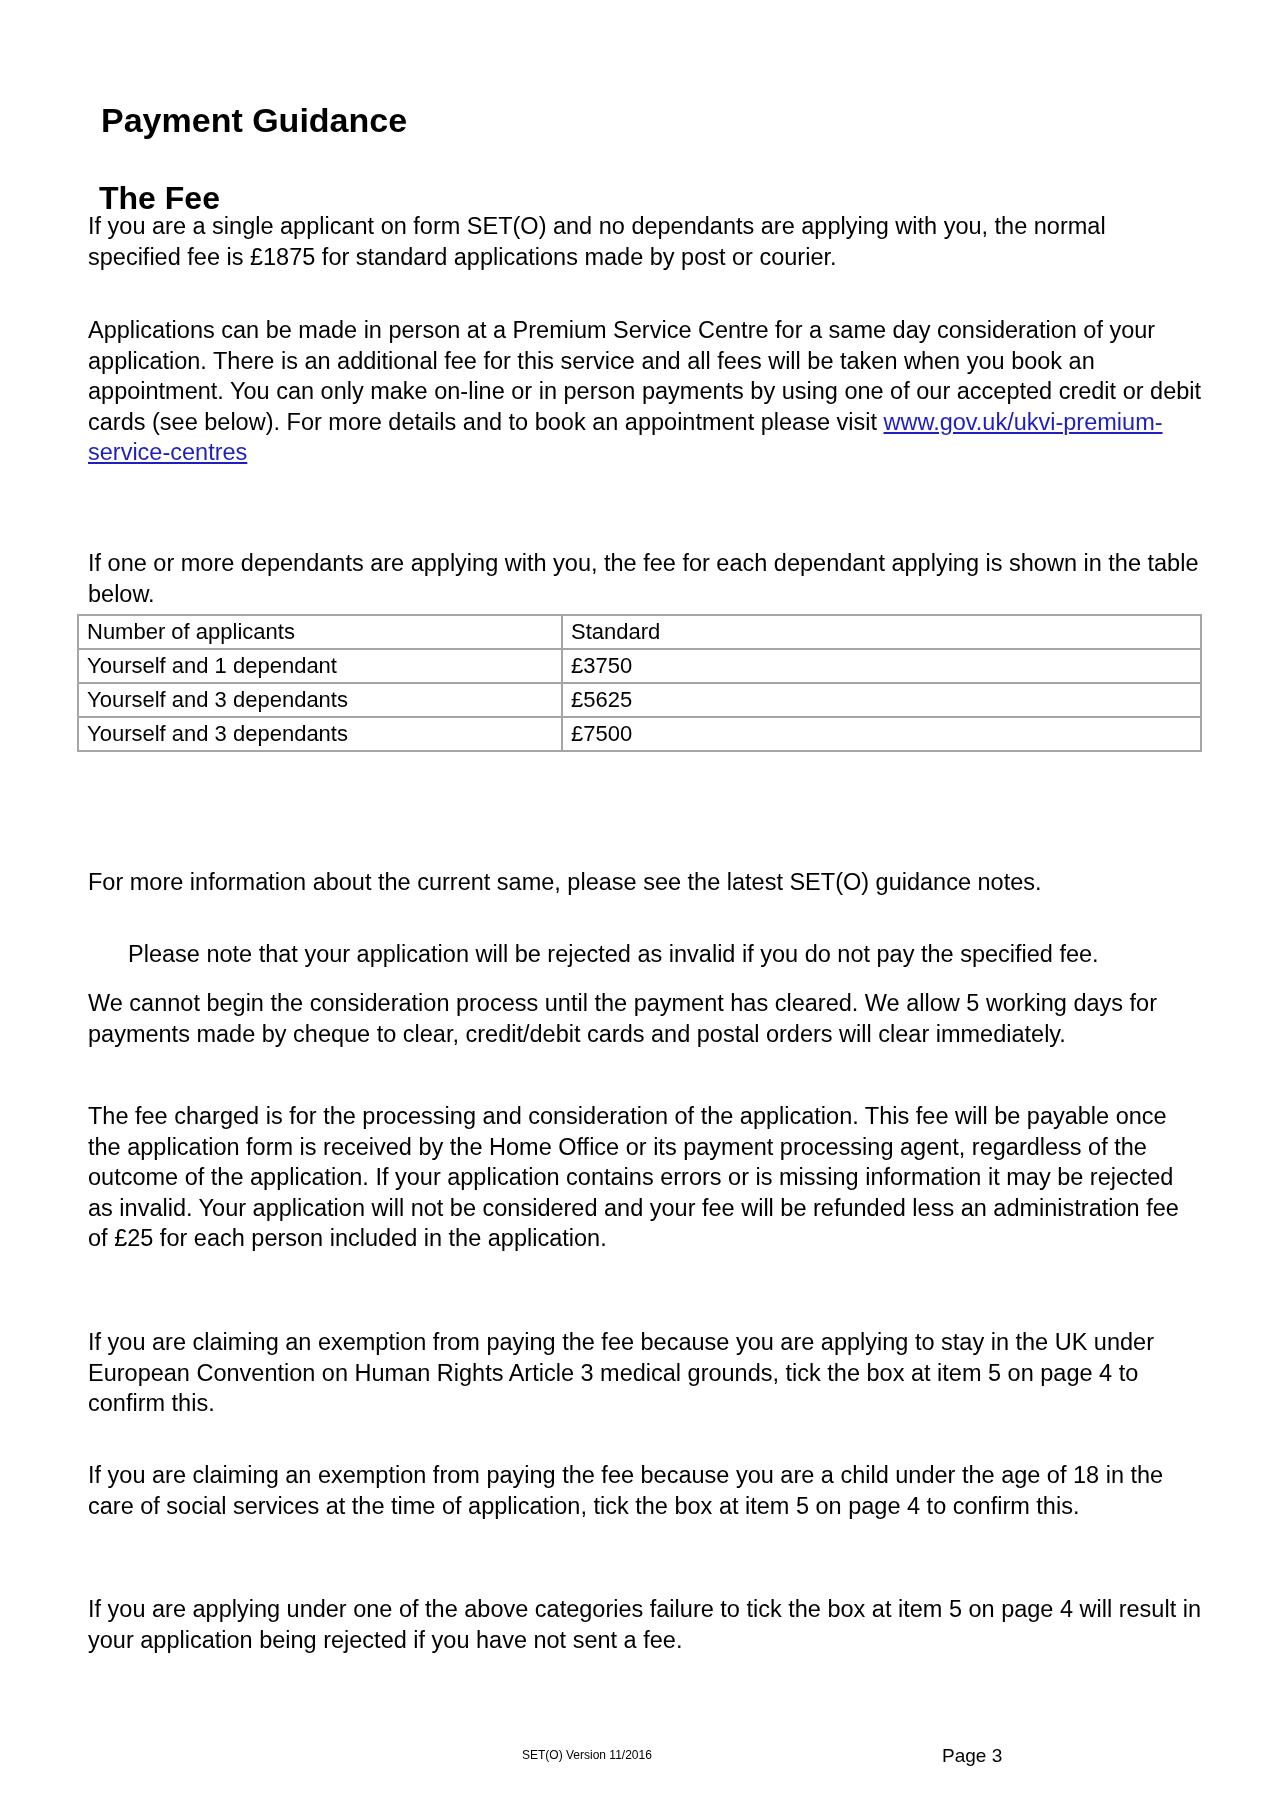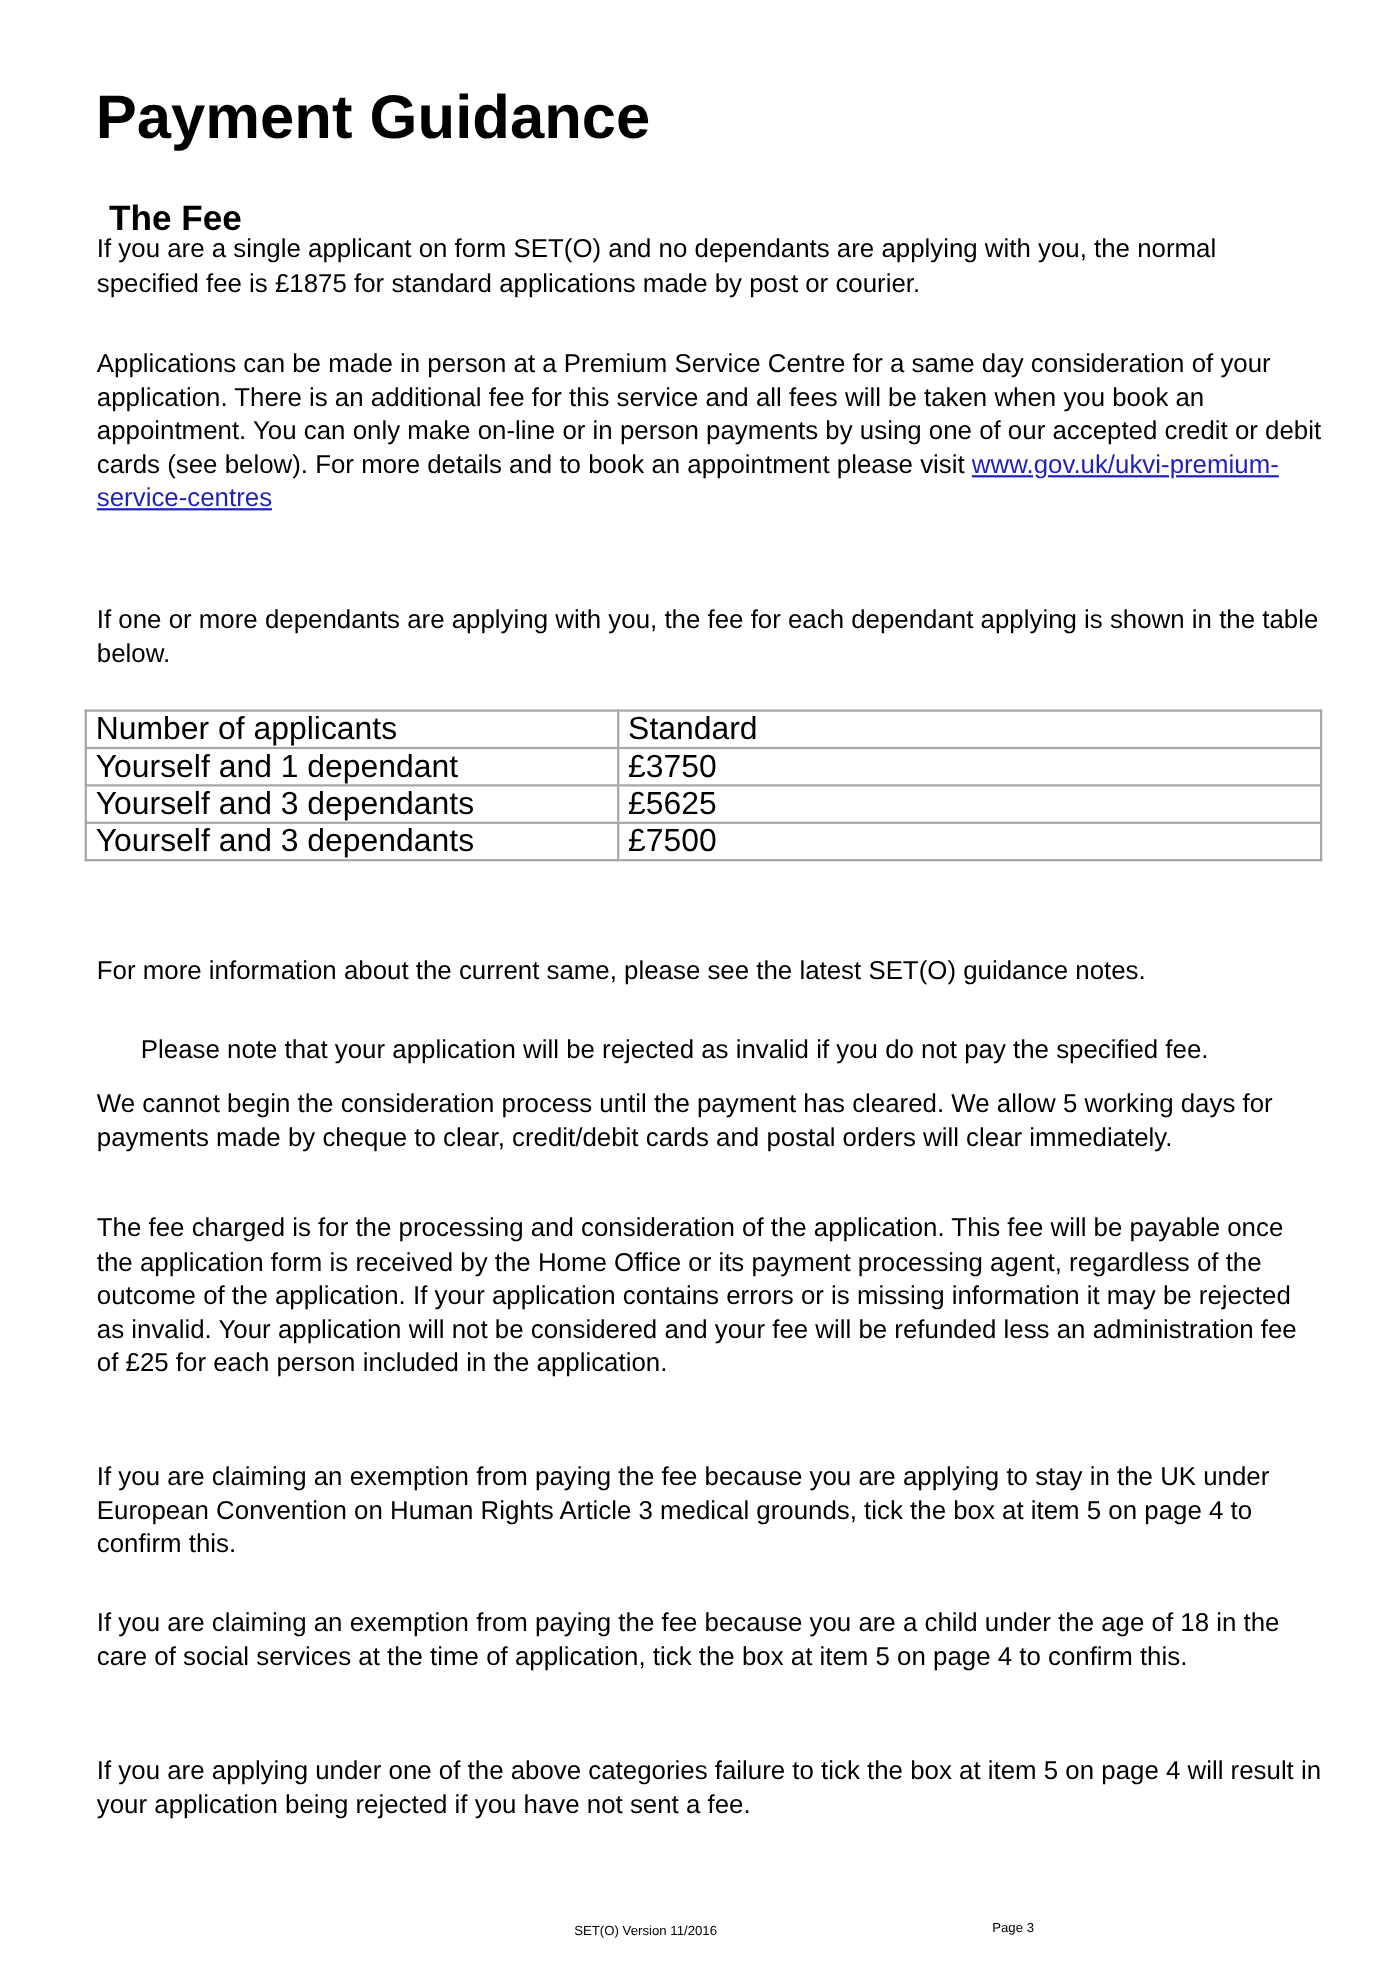--- a/index.html
+++ b/index.html
@@ -1,27 +1,27 @@
 <!DOCTYPE html>
 <html><head>
 <meta charset="utf-8">
 <style>
   html, body { margin: 0; padding: 0; background: #ffffff; }
   body { width: 1272px; height: 1800px; position: relative; overflow: hidden;
          font-family: "Liberation Sans", sans-serif; color: #000; }
-  h1 { position: absolute; left: 87px; top: 80px; margin: 0; font-size: 56px; font-weight: bold; line-height: 52px; }
+  h1 { position: absolute; left: 87px; top: 80px; margin: 14px; font-size: 34px; font-weight: bold; line-height: 52px; }
   h2 { position: absolute; left: 87px; top: 166px; margin: 12px; font-size: 32px; font-weight: bold; line-height: 40px; }
   .p { position: absolute; left: 88px; width: 1115px; margin: 0; font-size: 23.5px; line-height: 30.6px; }
   a.link { color: #1a0dab; color: #1f1fbf; text-decoration: underline; }
-  table.fees { position: absolute; left: 77px; top: 645px; width: 1125px; border-collapse: collapse;
-               font-size: 29px; }
+  table.fees { position: absolute; left: 77px; top: 614px; width: 1125px; border-collapse: collapse;
+               font-size: 22px; }
   table.fees td { border: 2px solid #a6a6a6; height: 32px; padding: 0 8px; line-height: 32px; vertical-align: middle; }
   table.fees td.c1 { width: 466px; }
   .footer-left { position: absolute; left: 522px; top: 1748px; font-size: 12px; }
-  .footer-right { position: absolute; left: 902px; top: 1745px; font-size: 12px; }
+  .footer-right { position: absolute; left: 942px; top: 1745px; font-size: 19px; }
 </style>
 </head>
 <body>
 
 <h1>Payment Guidance</h1>
 <h2>The Fee</h2>
 
 <p class="p" style="top:211px;">If you are a single applicant on form SET(O) and no dependants are applying with you, the normal specified fee is £1875 for standard applications made by post or courier.</p>
 
 <p class="p" style="top:315px;"><span>Applications can be made in person at a Premium Service Centre for a same day consideration of your application. There is an additional fee for this service and all fees will be taken when you book an appointment. You can only make on-line or in person payments by using one of our accepted credit or debit cards (see below). For more details and to book an appointment please visit </span><a class="link" href="#">www.gov.uk/ukvi-premium-service-centres</a></p>

